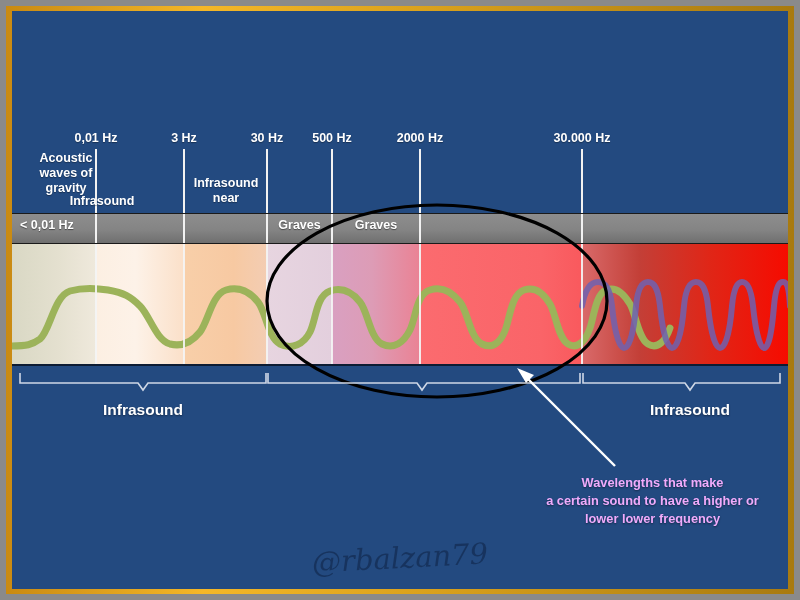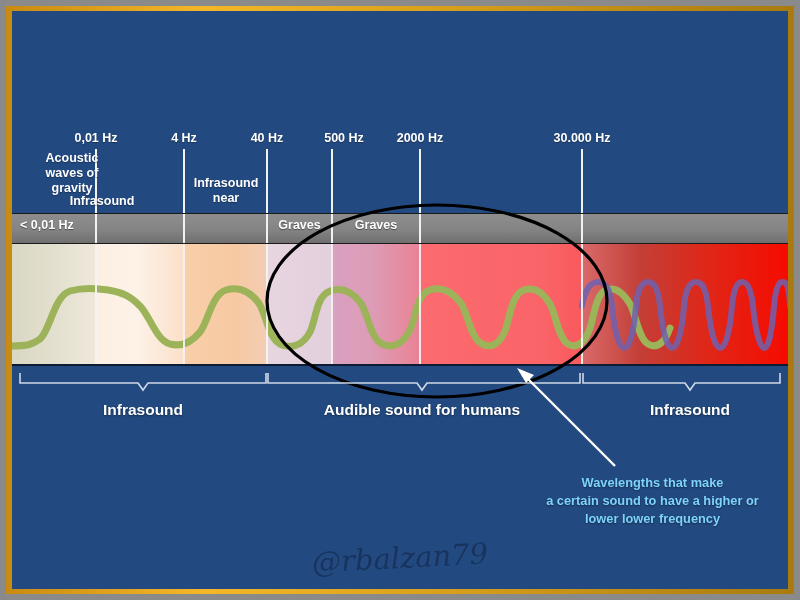--- a/index.html
+++ b/index.html
@@ -61,56 +61,56 @@
   }
   .seg{position:absolute;top:0;bottom:0;}
   .vline{position:absolute;top:233px;height:120px;width:2px;background:#f4f4f4;opacity:.92;}
   svg.ov{position:absolute;left:0;top:0;width:100%;height:100%;overflow:visible;}
   .rng{
     position:absolute;color:#fff;font-weight:bold;font-size:15.5px;
     transform:translateX(-50%);white-space:nowrap;
     text-shadow:0 1px 2px rgba(0,0,0,.45);
   }
   #note{
-    position:absolute;color:#7dd3fc;font-weight:bold;font-size:12.8px;
+    position:absolute;color:#f0abfc;font-weight:bold;font-size:12.8px;
     line-height:18px;text-align:center;white-space:pre-line;
     text-shadow:0 1px 2px rgba(0,0,0,.45);
   }
   #sig{
     position:absolute;left:50%;transform:translateX(-50%) rotate(-3deg);
     color:#16325c;font-size:29px;font-style:italic;
     font-family:"DejaVu Serif", serif;
     opacity:.92;white-space:nowrap;
   }
 </style>
 </head>
 <body>
 
 <div id="root">
   <div id="gold"></div>
 
   <div id="stage">
 
     <div>
       <div class="hz" style="left:84px;top:120px">0,01 Hz</div>
-      <div class="hz" style="left:172px;top:120px">4 Hz</div>
-      <div class="hz" style="left:255px;top:120px">40 Hz</div>
-      <div class="hz" style="left:332px;top:120px">500 Hz</div>
+      <div class="hz" style="left:172px;top:120px">3 Hz</div>
+      <div class="hz" style="left:255px;top:120px">30 Hz</div>
+      <div class="hz" style="left:320px;top:120px">500 Hz</div>
       <div class="hz" style="left:408px;top:120px">2000 Hz</div>
       <div class="hz" style="left:570px;top:120px">30.000 Hz</div>
 
       <div class="tick" style="left:84px;top:138px;height:64px"></div>
       <div class="tick" style="left:172px;top:138px;height:64px"></div>
       <div class="tick" style="left:255px;top:138px;height:64px"></div>
       <div class="tick" style="left:320px;top:138px;height:64px"></div>
       <div class="tick" style="left:408px;top:138px;height:64px"></div>
       <div class="tick" style="left:570px;top:138px;height:64px"></div>
     </div>
 
-    <div class="lbl" style="left:24px;top:140px;width:72px;text-align:center">Acoustic
+    <div class="lbl" style="left:18px;top:140px;width:72px;text-align:center">Acoustic
 waves of
 gravity</div>
     <div class="lbl" style="left:48px;top:183px;width:84px;text-align:center">Infrasound</div>
     <div class="lbl" style="left:172px;top:165px;width:84px;text-align:center">Infrasound
 near</div>
 
     <div id="grayband">
       <div class="gcell left" style="left:0px;width:84px">&lt; 0,01 Hz</div>
       <div class="gcell" style="left:84px;width:88px"></div>
       <div class="gcell" style="left:172px;width:83px"></div>
@@ -173,21 +173,20 @@
         <path d="M571,362 L571,372 L673,372 L678,379 L683,372 L768,372 L768,362"></path>
       </g>
 
       <g>
         <line x1="603" y1="455" x2="510" y2="362" stroke="#ffffff" stroke-width="2.4"></line>
         <polygon points="505,357 522,364 514,372" fill="#ffffff"></polygon>
       </g>
     </svg>
 
     <div class="rng" style="left:131px;top:390px">Infrasound</div>
-    <div class="rng" style="left:410px;top:390px">Audible sound for humans</div>
     <div class="rng" style="left:678px;top:390px">Infrasound</div>
 
     <div id="note" style="left:498px;top:463px;width:285px">Wavelengths that make
 a certain sound to have a higher or
 lower lower frequency</div>
 
     <div id="sig" style="top:530px">@rbalzan79</div>
 
   </div>
 </div>

